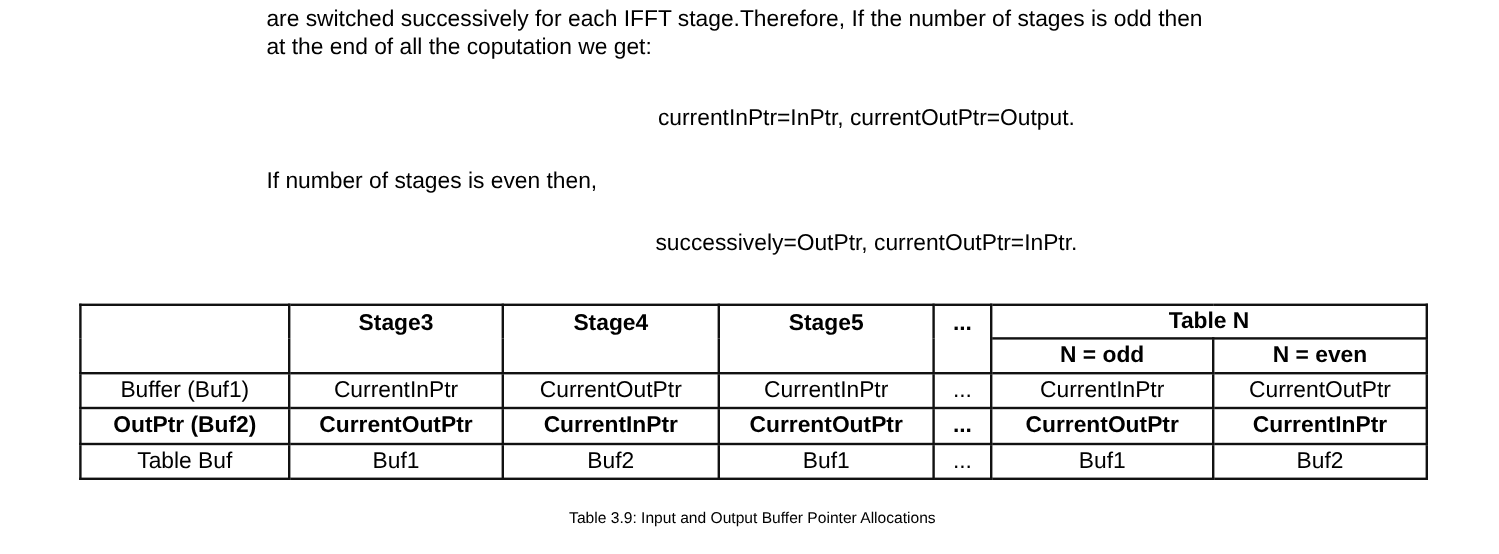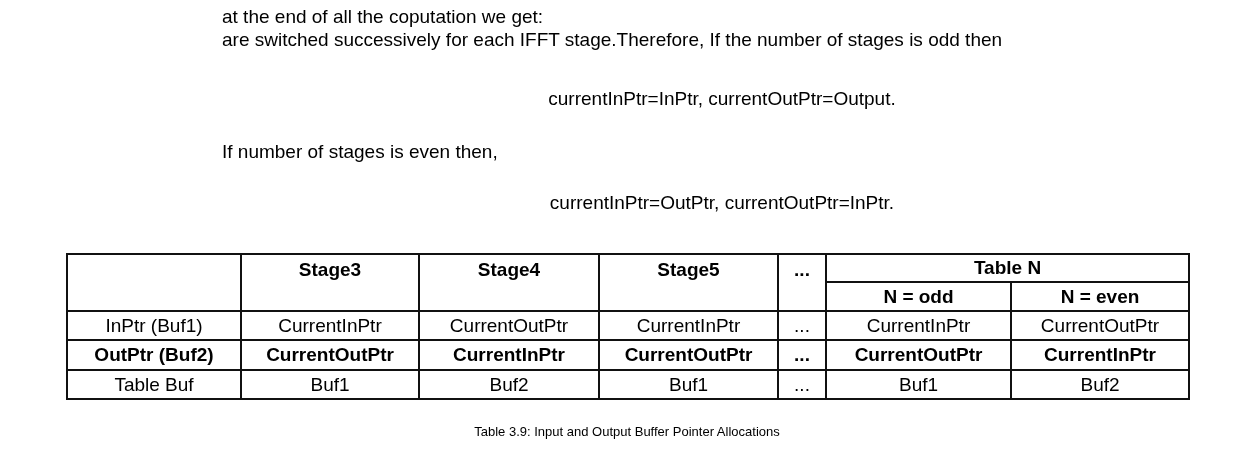--- a/index.html
+++ b/index.html
@@ -73,29 +73,29 @@
     width: 1122px;
     text-align: center;
     font-size: 13px;
     white-space: nowrap;
   }
 </style>
 </head>
 <body>
 
 <div id="para1" class="para">
+  <div>are switched successively for each IFFT stage.Therefore, If the number of stages is odd then</div>
   <div>at the end of all the coputation we get:</div>
-  <div>are switched successively for each IFFT stage.Therefore, If the number of stages is odd then</div>
 </div>
 
 <div id="eq1" class="centered-eq">currentInPtr=InPtr, currentOutPtr=Output.</div>
 
 <div id="para2" class="para">If number of stages is even then,</div>
 
-<div id="eq2" class="centered-eq">currentInPtr=OutPtr, currentOutPtr=InPtr.</div>
+<div id="eq2" class="centered-eq">successively=OutPtr, currentOutPtr=InPtr.</div>
 
 <table id="ptr-table">
   <colgroup>
     <col style="width:174px">
     <col style="width:178px">
     <col style="width:180px">
     <col style="width:179px">
     <col style="width:48px">
     <col style="width:185px">
     <col style="width:178px">
@@ -109,21 +109,21 @@
       <th rowspan="2" class="rspan">...</th>
       <th colspan="2">Table N</th>
     </tr>
     <tr class="hdr-sub">
       <th>N = odd</th>
       <th>N = even</th>
     </tr>
   </thead>
   <tbody>
     <tr id="row-in">
-      <td>InPtr (Buf1)</td>
+      <td>Buffer (Buf1)</td>
       <td>CurrentInPtr</td>
       <td>CurrentOutPtr</td>
       <td>CurrentInPtr</td>
       <td>...</td>
       <td>CurrentInPtr</td>
       <td>CurrentOutPtr</td>
     </tr>
     <tr id="row-out">
       <td>OutPtr (Buf2)</td>
       <td>CurrentOutPtr</td>

